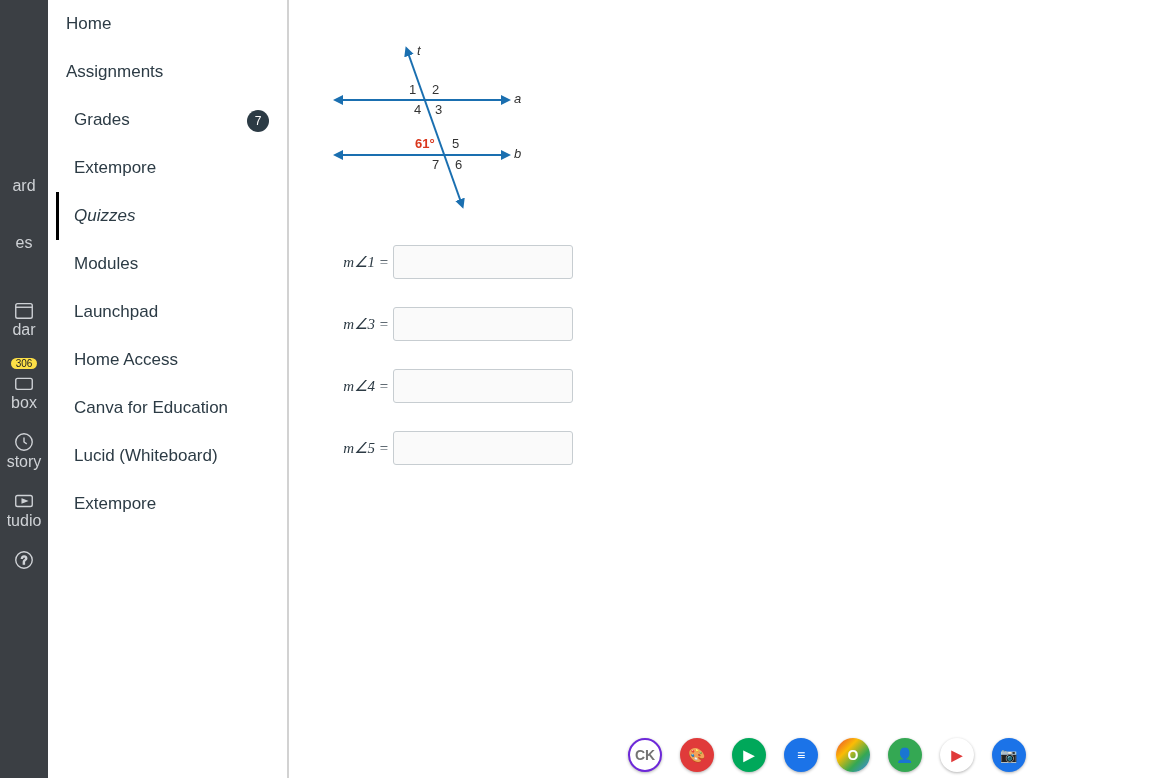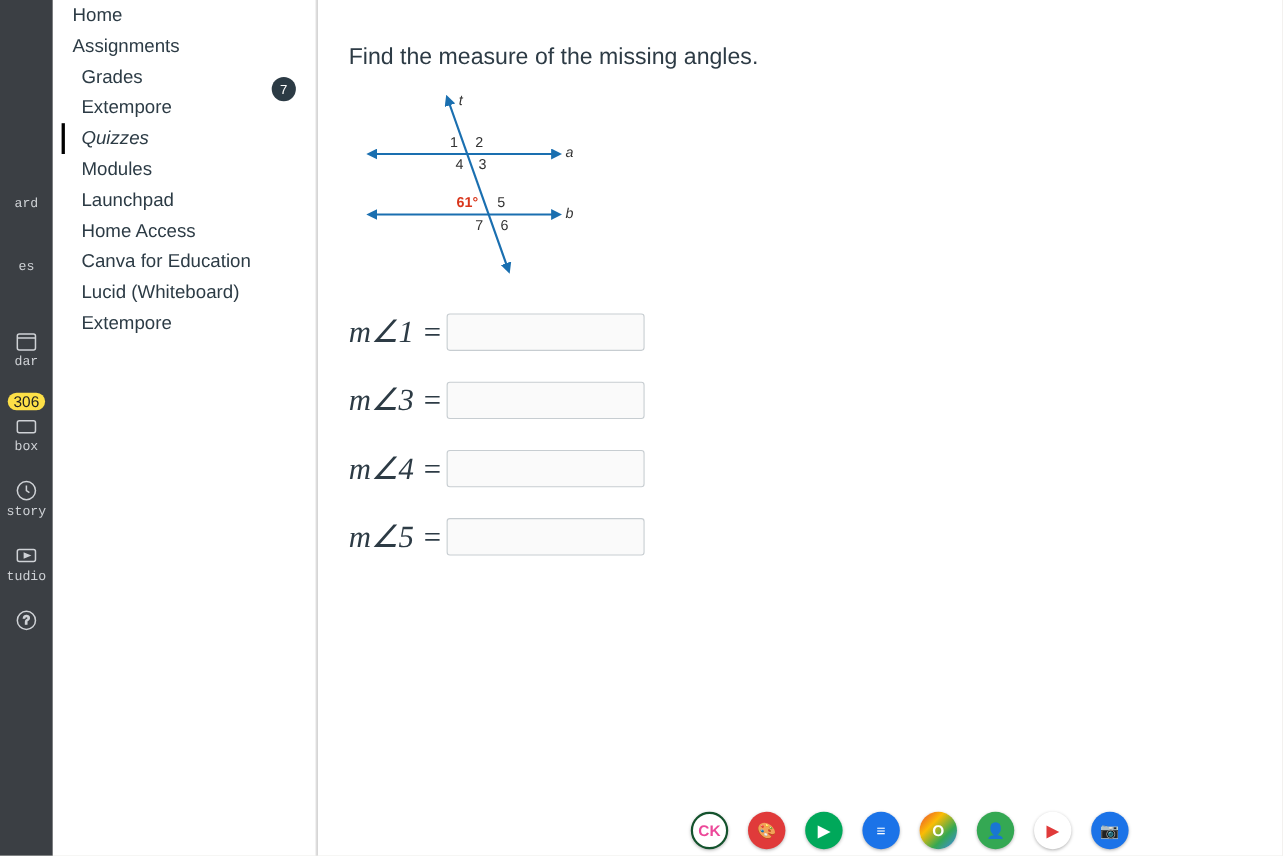--- a/index.html
+++ b/index.html
@@ -3,35 +3,35 @@
 <meta charset="utf-8">
 <style>
   * { box-sizing: border-box; margin: 0; padding: 0; }
   html, body { width: 1166px; height: 778px; font-family: "Helvetica Neue", Arial, sans-serif; background:#e8e6e3; overflow:hidden; }
   .screen { display:flex; width:100%; height:100%; }
   
   .rail { width:48px; background:#3b3f44; color:#cfd2d6; display:flex; flex-direction:column; align-items:center; font-size:11px; padding-top:180px; }
   .rail .rail-item { margin-bottom:22px; text-align:center; cursor:pointer; }
   .rail .rail-icon { width:24px; height:24px; margin:0 auto 2px; display:flex; align-items:center; justify-content:center; }
   .rail svg { width:22px; height:22px; stroke:#cfd2d6; fill:none; stroke-width:1.5; }
-  .rail .label { font-size:12px; line-height:11px;font-family:Liberation Mono, monospace; }
-  .rail .badge { background:#fde047; color:#222; border-radius:8px; padding:0 5px; font-size:14px; display:inline-block; }
+  .rail .label { font-size:16px; line-height:11px; }
+  .rail .badge { background:#fde047; color:#222; border-radius:8px; padding:0 5px; font-size:10px; display:inline-block; }
   
   .coursenav { width:240px; background:#fff; border-right:1px solid #d2d2d2; padding:0 8px; }
-  .coursenav a { display:block; padding:4px 10px; color:#2c3b45; font-size:17px; text-decoration:none; position:relative; }
+  .coursenav a { display:block; padding:14px 10px; color:#2c3b45; font-size:17px; text-decoration:none; position:relative; }
   .coursenav a.indented { padding-left:18px; }
   .coursenav a.active { border-left:3px solid #000000; padding-left:15px;font-style:italic; }
   .coursenav .count-badge { position:absolute; right:10px; top:14px; background:#2c3b45; color:#fff; border-radius:50%; width:22px; height:22px; font-size:12px; display:flex; align-items:center; justify-content:center; }
   
   .main { flex:1; background:#fff; border-left:1px solid #d2d2d2; padding:40px 28px 20px 28px; position:relative; }
   .question-title { font-size:21px; color:#2d3b45; margin-bottom:16px; }
   .figure { width:230px; height:175px; position:relative; margin-bottom:30px; }
   .answers { }
   .answer-row { display:flex; align-items:center; margin-bottom:28px; }
-  .answer-row .lbl { font-family: "Times New Roman", serif; font-style:italic; font-size:28px; color:#2d3b45; min-width:72px; text-align:right; }
+  .answer-row .lbl { font-family: "Times New Roman", serif; font-style:italic; font-size:15px; color:#2d3b45; min-width:72px; text-align:right; }
   .answer-row input { width:180px; height:34px; border:1px solid #c7cdd1; border-radius:3px; padding:4px 8px; font-size:16px; margin-left:4px; background:#fafafa; }
   
   .shelf { position:absolute; bottom:6px; right:140px; display:flex; gap:18px; align-items:center; }
   .shelf .app { width:34px; height:34px; border-radius:50%; display:flex; align-items:center; justify-content:center; font-size:14px; font-weight:bold; color:#fff; cursor:pointer; box-shadow:0 1px 3px rgba(0,0,0,.3); }
 </style>
 </head>
 <body>
 
 <div class="screen">
 
@@ -99,21 +99,20 @@
     <a href="#" class="indented active"><span>Quizzes</span></a>
     <a href="#" class="indented"><span>Modules</span></a>
     <a href="#" class="indented"><span>Launchpad</span></a>
     <a href="#" class="indented"><span>Home Access</span></a>
     <a href="#" class="indented"><span>Canva for Education</span></a>
     <a href="#" class="indented"><span>Lucid (Whiteboard)</span></a>
     <a href="#" class="indented"><span>Extempore</span></a>
   </div>
 
   <div class="main">
-    <div class="question-title">Find the measure of the missing angles.</div>
 
     <div class="figure">
       <svg viewBox="0 0 230 175" width="230" height="175">
         <defs>
           <marker id="arr" viewBox="0 0 10 10" refX="6" refY="5" markerWidth="5" markerHeight="5" orient="auto-start-reverse">
             <path d="M0 0L10 5L0 10z" fill="#1a6fb0"></path>
           </marker>
         </defs>
 
         <line x1="20" y1="60" x2="190" y2="60" stroke="#1a6fb0" stroke-width="2" marker-start="url(#arr)" marker-end="url(#arr)"></line>
@@ -151,21 +150,21 @@
         <span class="lbl">m∠4 =</span>
         <input type="text" value="" style="">
       </div>
       <div class="answer-row">
         <span class="lbl">m∠5 =</span>
         <input type="text" value="" style="">
       </div>
     </div>
 
     <div class="shelf">
-      <div class="app" style="background:#fff;color:#ec4899;border:2px solid #14532d">CK</div>
+      <div class="app" style="background:#fff;color:#737373;border:2px solid #6d28d9">CK</div>
       <div class="app" style="background:#e03a3a">🎨</div>
       <div class="app" style="background:#00a85a">▶</div>
       <div class="app" style="background:#1b73e8">≡</div>
       <div class="app" style="background:linear-gradient(135deg,#ea4335,#fbbc05,#34a853,#4285f4)">O</div>
       <div class="app" style="background:#34a853">👤</div>
       <div class="app" style="background:#fff;color:#e03a3a">▶</div>
       <div class="app" style="background:#1b73e8">📷</div>
     </div>
   </div>
 

